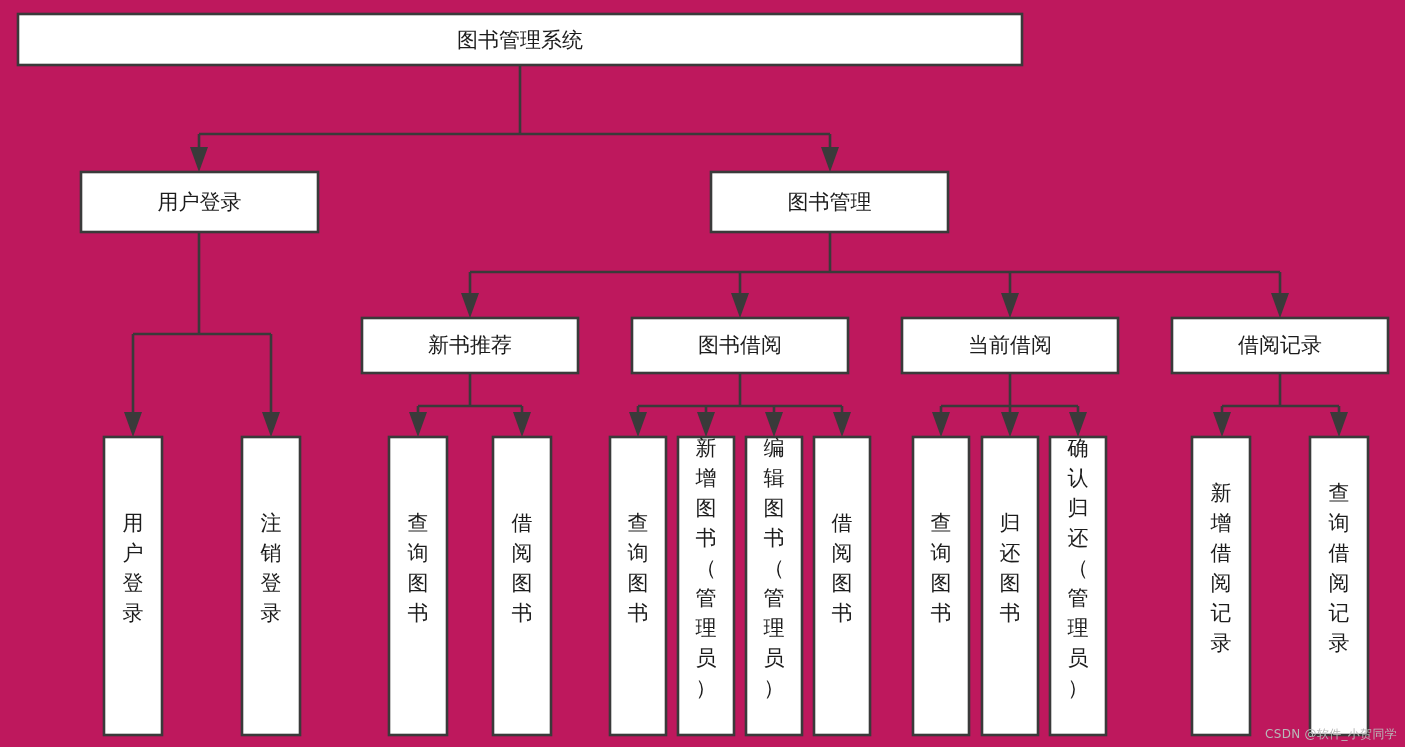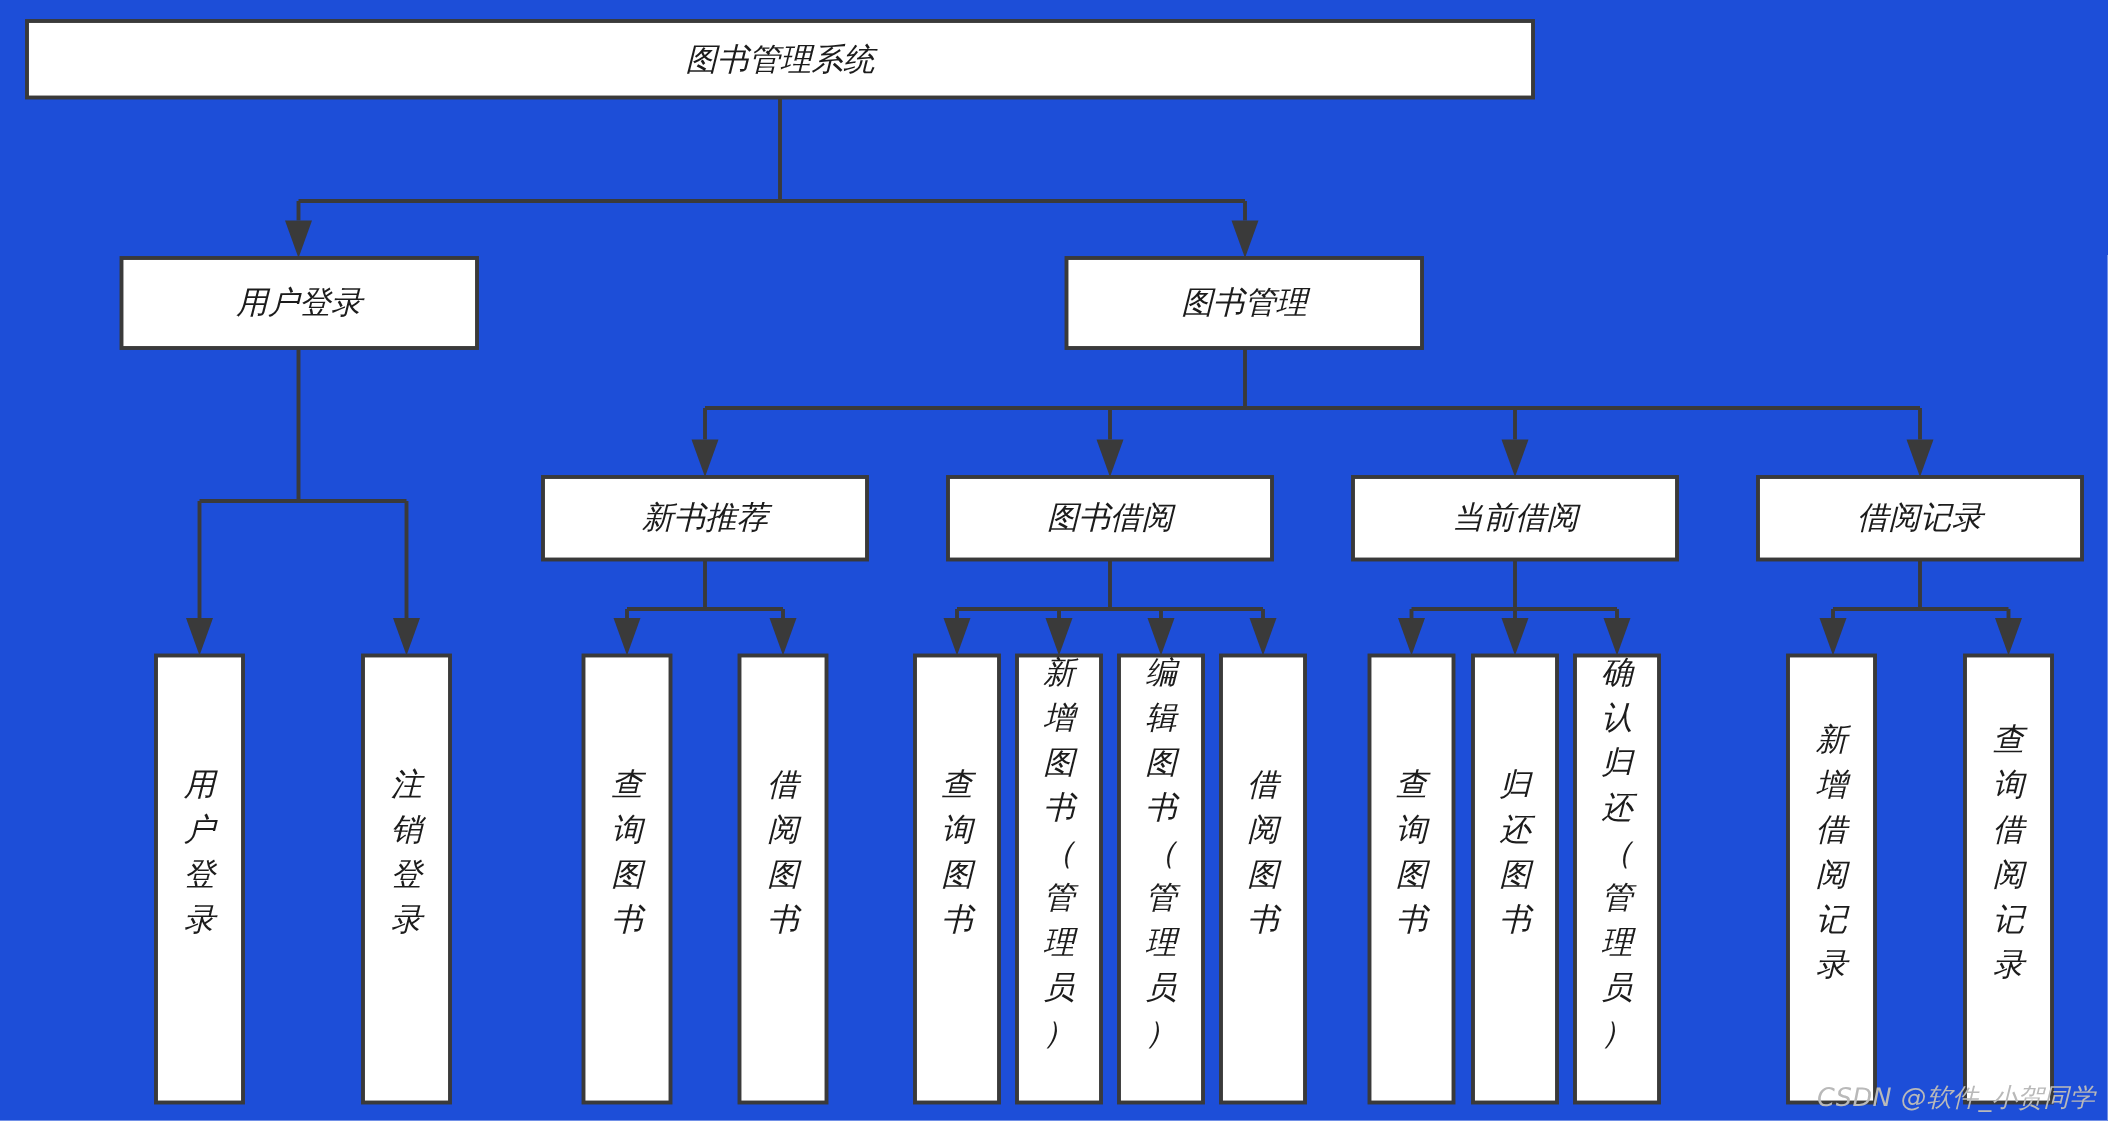--- a/index.html
+++ b/index.html
@@ -10,22 +10,21 @@
   body {
     width: 1405px;
     height: 747px;
     font-family: "DejaVu Sans", "Liberation Sans", sans-serif;
     overflow: hidden;
   }
   #diagram-root {
     position: relative;
     width: 1405px;
     height: 747px;
-    background: #1d4ed8;
-    font-style: italic;
+    background: #be185d;
   }
   svg.diagram {
     position: absolute;
     top: 0;
     left: 0;
     width: 1405px;
     height: 747px;
   }
   .node-box {
     fill: #ffffff;
@@ -53,21 +52,21 @@
   }
   .arrow-head {
     fill: #3a3a3a;
     stroke: none;
   }
   .watermark {
     position: absolute;
     right: 8px;
     bottom: 4px;
     font-family: "DejaVu Sans", "Liberation Sans", sans-serif;
-    font-size: 17px;
+    font-size: 12px;
     color: #b9b9b9;
     white-space: nowrap;
     letter-spacing: 0.3px;
     pointer-events: none;
     margin-top: 40px;
   }
 </style>
 </head>
 <body>
 

